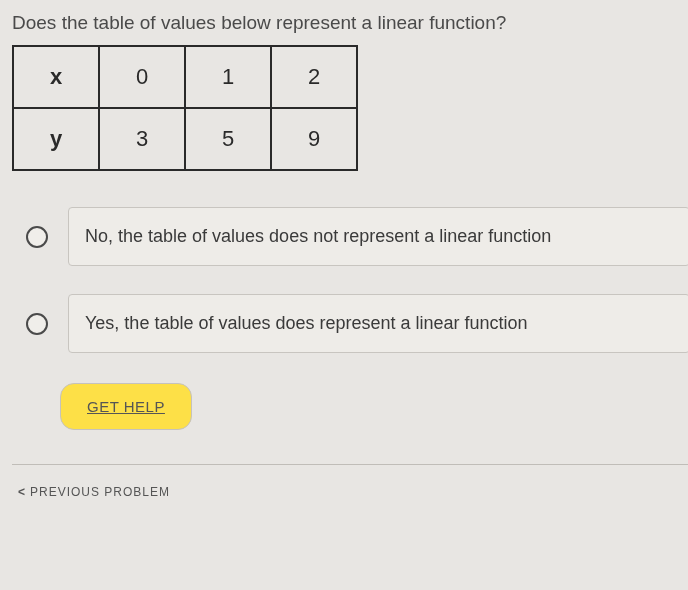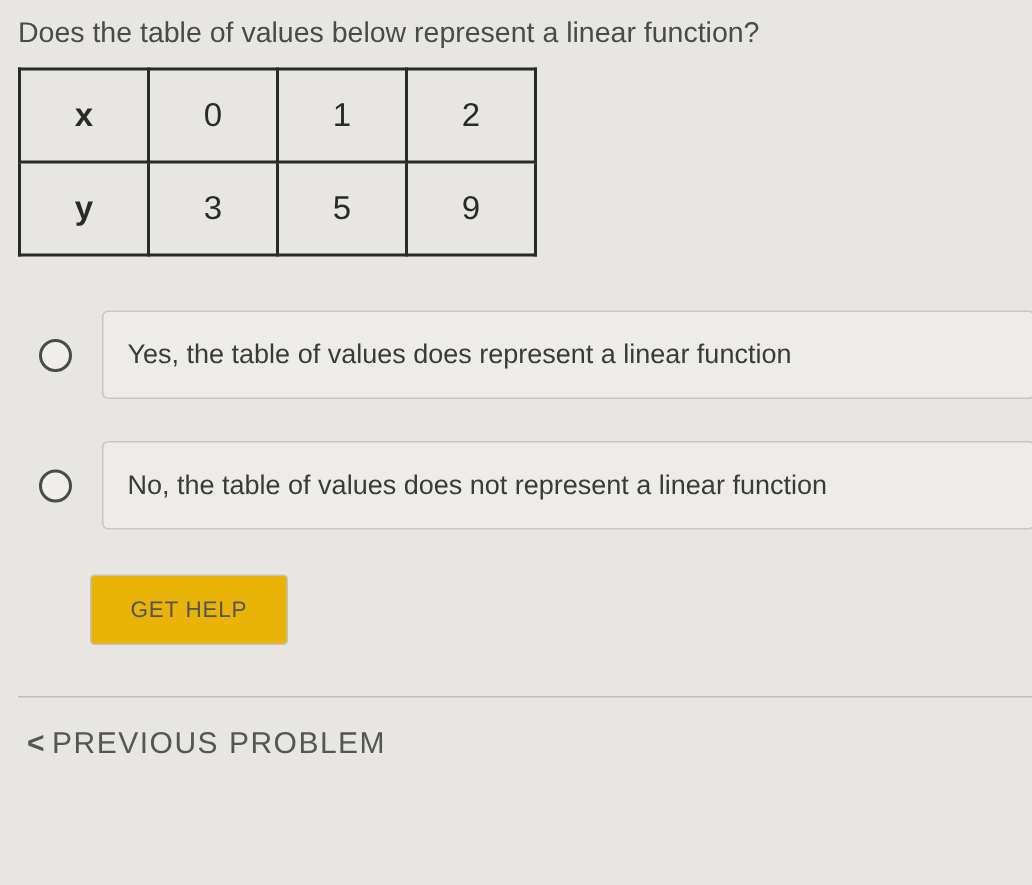--- a/index.html
+++ b/index.html
@@ -60,39 +60,40 @@
       background: #eeece8;
       border: 1px solid #c8c5c0;
       border-radius: 4px;
       padding: 18px 16px;
       font-size: 18px;
       color: #3a3a3a;
       margin-right: -2px;
     }
     .get-help {
       display: inline-block;
-      background: #eab308;
+      background: #fde047;
       border: 1px solid #c5c2bd;
-      border-radius: 3px;
+      border-radius: 14px;
       padding: 14px 26px;
       font-size: 15px;
       color: #555;
       letter-spacing: 0.5px;
       margin-left: 48px;
       margin-bottom: 34px;
       cursor: pointer;
+      text-decoration: underline;
     }
     .divider {
       border: none;
       border-top: 1px solid #c0bdb8;
       margin-bottom: 20px;
     }
     .prev-problem {
       color: #555;
-      font-size: 20px;
+      font-size: 12px;
       letter-spacing: 1px;
       padding-left: 6px;
       cursor: pointer;
     }
     .chev {
       font-weight: bold;
       margin-right: 4px;
     }
   </style>
 </head>
@@ -115,25 +116,25 @@
     <td>3</td>
     <td>5</td>
     <td>9</td>
   </tr>
 </tbody>
   </table>
 
 <div class="options">
   <div class="option-row">
     <div class="radio"></div>
-    <div class="option-box">Yes, the table of values does represent a linear function</div>
+    <div class="option-box">No, the table of values does not represent a linear function</div>
   </div>
   <div class="option-row">
     <div class="radio"></div>
-    <div class="option-box">No, the table of values does not represent a linear function</div>
+    <div class="option-box">Yes, the table of values does represent a linear function</div>
   </div>
 </div>
 
 <div class="get-help">GET HELP</div>
 
 <hr class="divider">
 
 <div class="prev-problem">
   <span class="chev">&lt;</span><span>PREVIOUS PROBLEM</span>
 </div>

